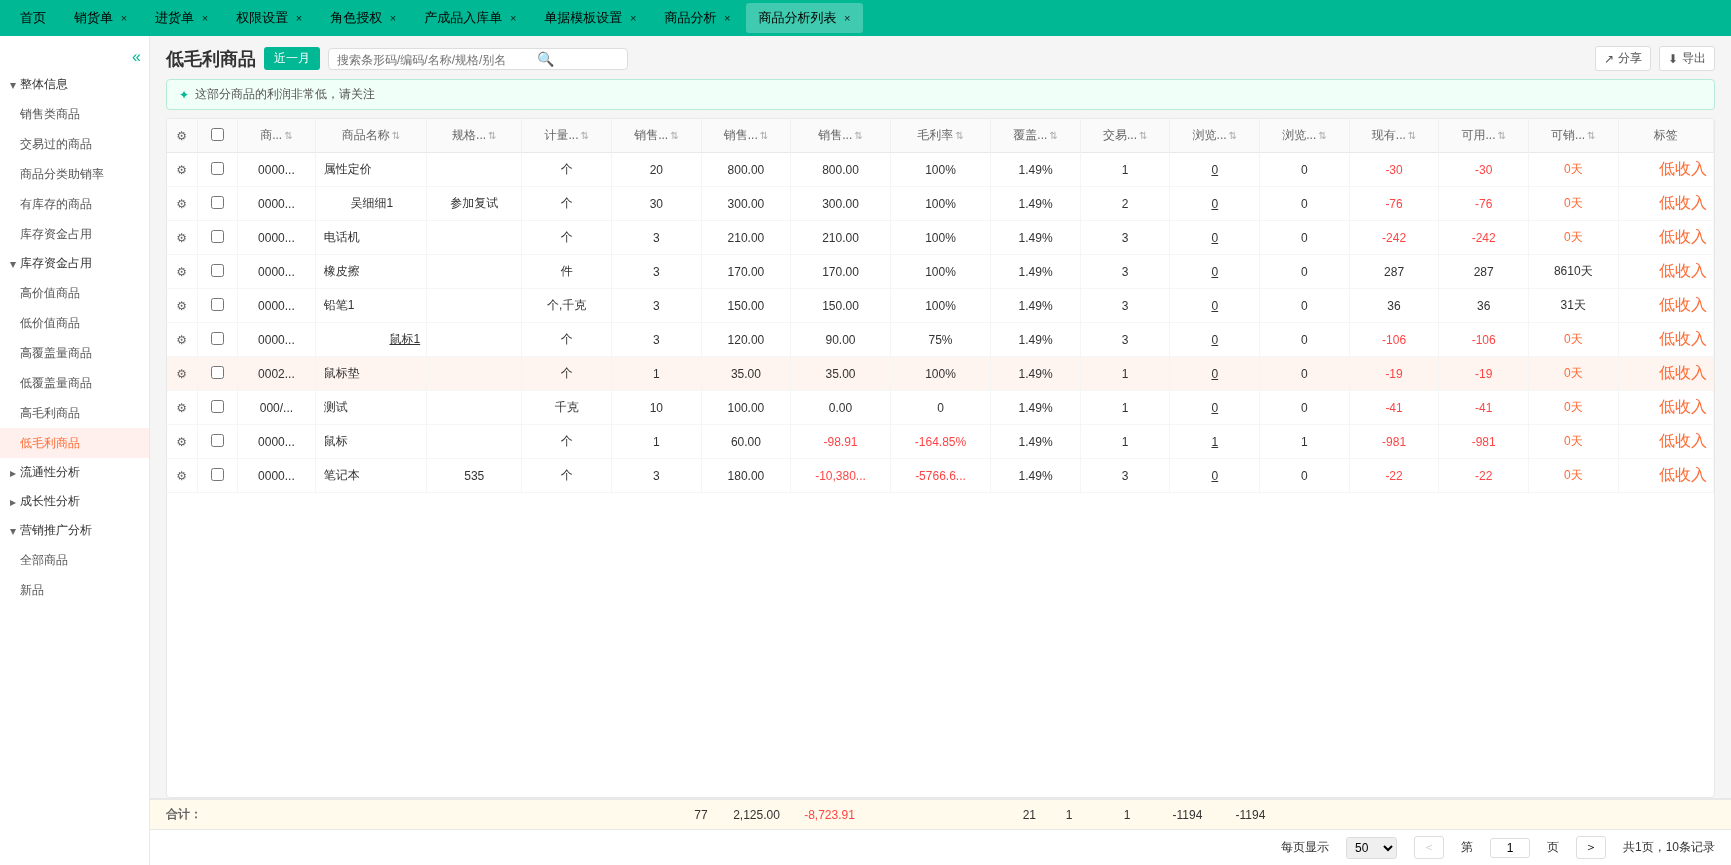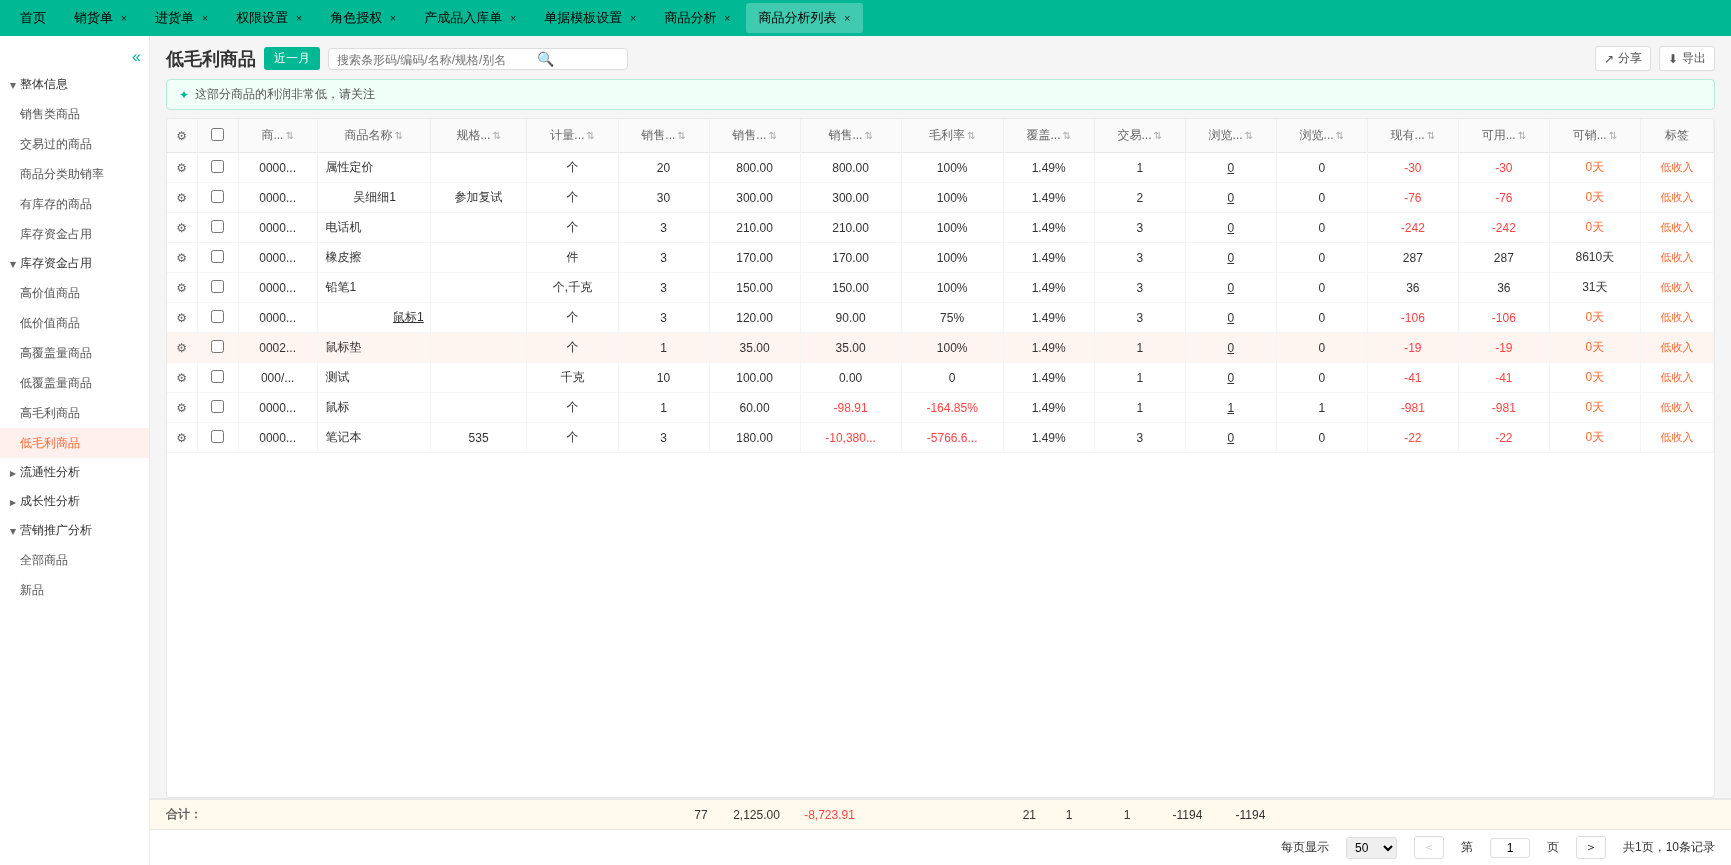--- a/index.html
+++ b/index.html
@@ -178,21 +178,22 @@
     tbody tr.highlighted { background: #fff5f0; }
     tbody td {
       padding: 6px 6px;
       text-align: center;
       border-right: 1px solid #f5f5f5;
       white-space: nowrap;
       color: #333;
     }
     .tag-low-income {
       color: #ff6b35;
-      font-size: 11px;
+      font-size: 16px;
+      text-align: right;
     }
     .col-red { color: #ff4444; }
     .col-orange { color: #ff6b35; }
     .underline-link { text-decoration: underline; cursor: pointer; }
     .col-settings { width: 30px; }
 
     
     .table-footer {
       background: #fffaec;
       border-top: 2px solid #e8e8e8;

